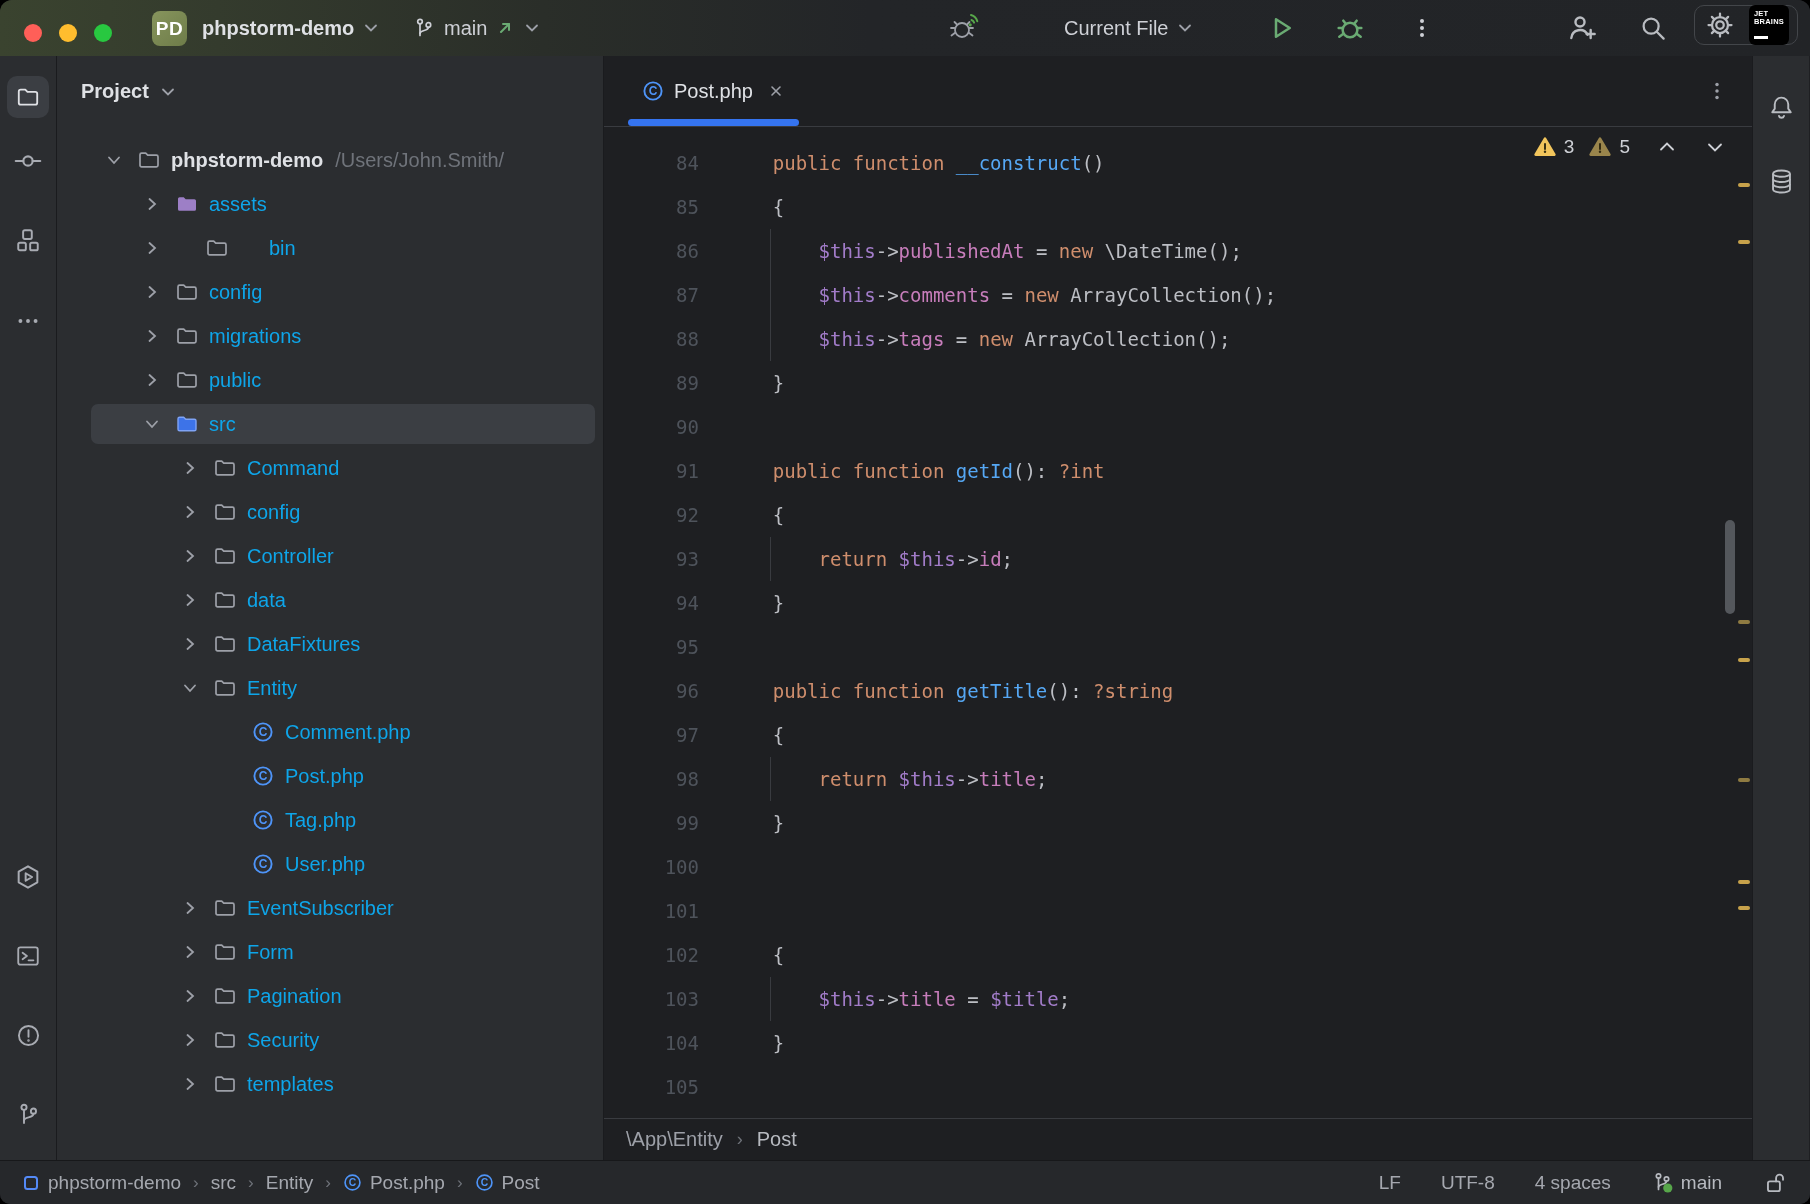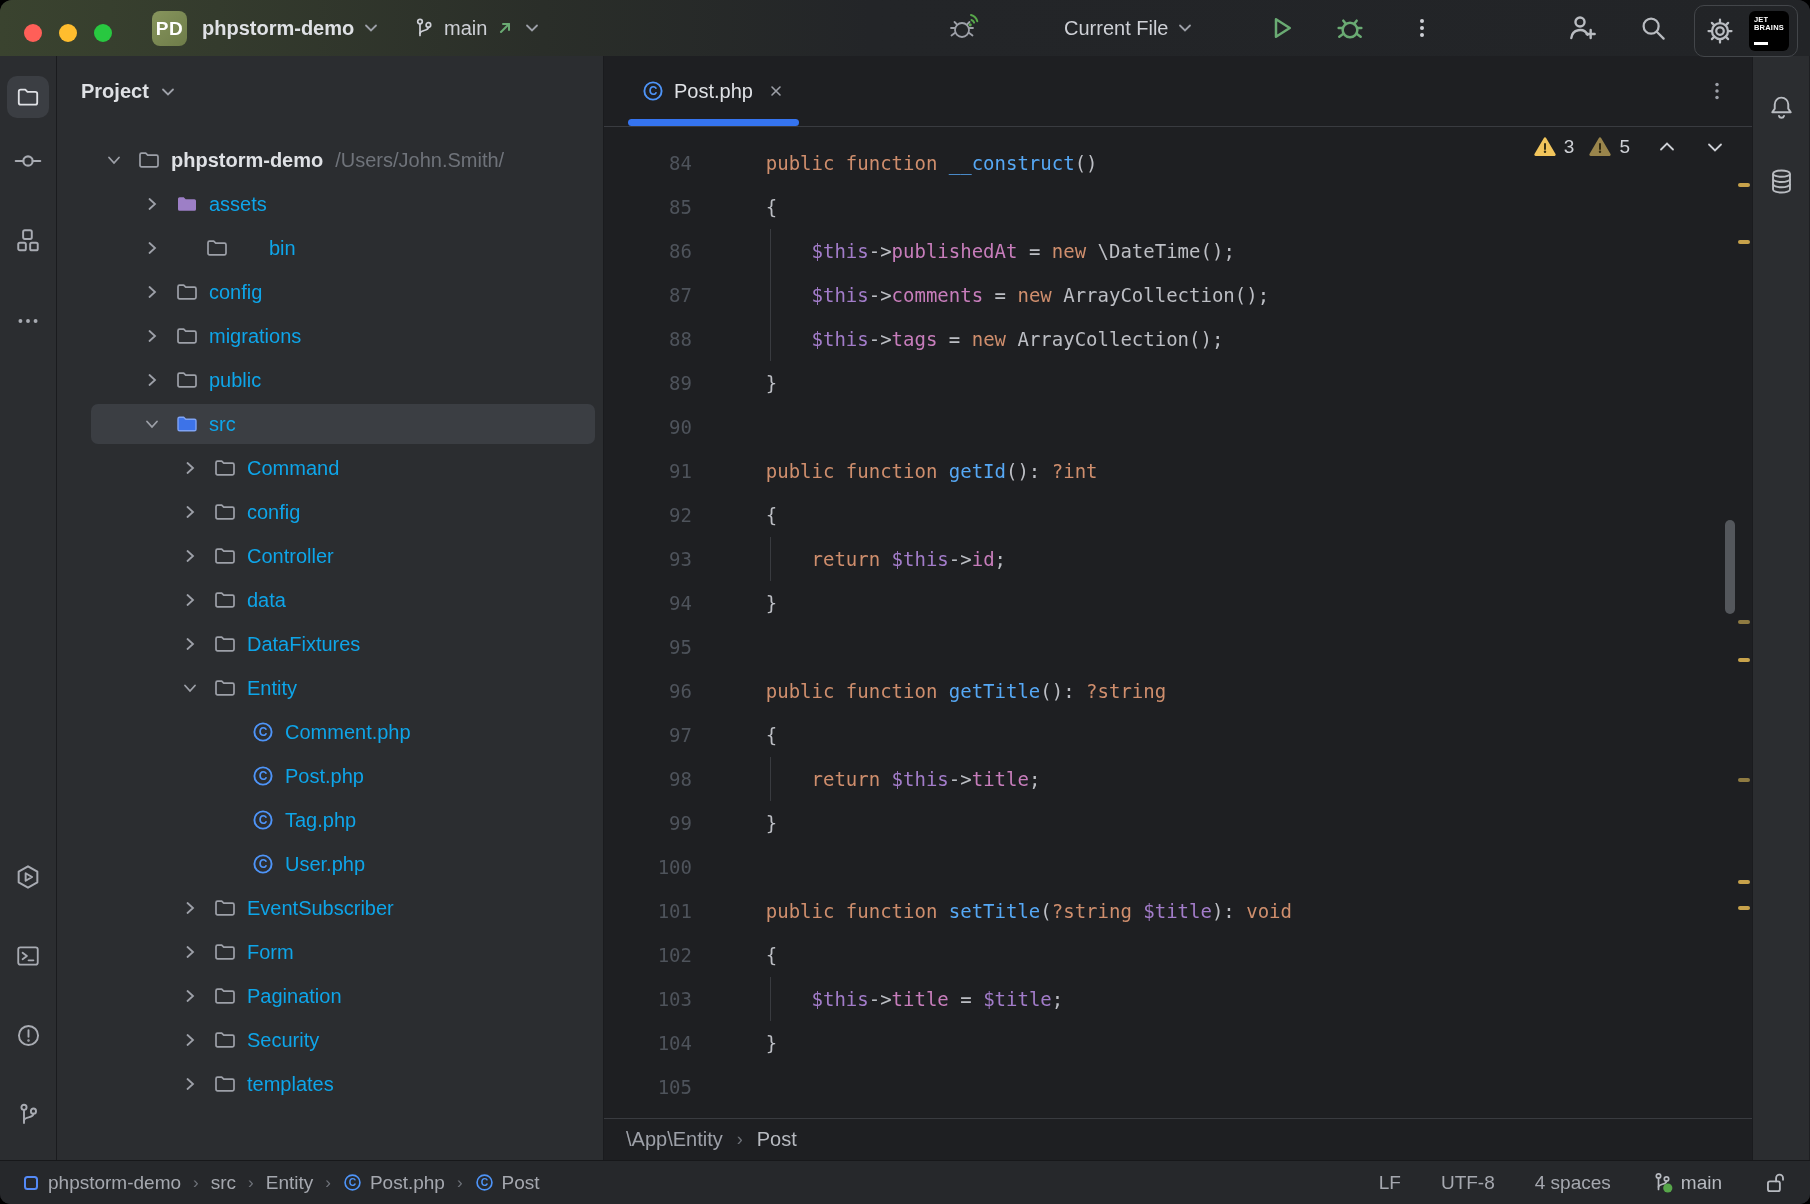--- a/index.html
+++ b/index.html
@@ -12,21 +12,21 @@
   .traffic { position:absolute; left:24px; top:24px; display:flex; gap:17px; }
   .tl { width:18px; height:18px; border-radius:50%; }
   .pd-badge { position:absolute; left:152px; top:11px; width:35px; height:35px; border-radius:8px;
     background:linear-gradient(140deg,#87955d,#6e7c49); color:#fff; font-weight:bold; font-size:19px;
     display:flex; align-items:center; justify-content:center; letter-spacing:.5px; }
   .tb-item { position:absolute; top:0; height:56px; display:flex; align-items:center; gap:8px; color:#ced0d6; font-size:20px; }
   .tb-name { left:202px; font-weight:600; color:#dfe1e5; }
   .tb-branch { left:412px; }
   .tb-runcfg { left:1064px; }
   .tb-ic { display:flex; align-items:center; justify-content:center; }
-  .settings-group { position:absolute; right:12px; top:5px; height:52px; border:1px solid #43464a; border-radius:10px;
+  .settings-group { position:absolute; right:12px; top:5px; height:40px; border:1px solid #43464a; border-radius:10px;
     display:flex; align-items:center; gap:12px; padding:0 8px; }
   .jb-logo { width:40px; height:40px; background:#000; border-radius:6px; position:relative; overflow:hidden; }
   .jb-logo .jb-txt { position:absolute; top:5px; left:5px; color:#fff; font-size:7.5px; font-weight:bold; line-height:8px; width:30px; letter-spacing:.2px; }
   .jb-logo .jb-bar { position:absolute; left:5px; bottom:6px; width:14px; height:3px; background:#fff; }
 
   
   .main { flex:1 1 auto; display:flex; height:1104px; }
   .left-strip { width:57px; flex:0 0 57px; background:#2b2d30; border-right:1px solid #1a1b1e; display:flex; flex-direction:column; align-items:center; padding-top:20px; }
   .strip-btn { width:42px; height:42px; border-radius:10px; display:flex; align-items:center; justify-content:center; }
   .strip-btn.active { background:#3b3e43; }
@@ -50,21 +50,21 @@
   
   .editor-col { width:1148px; flex:0 0 1148px; background:#1e1f22; display:flex; flex-direction:column; }
   .tab-bar { height:71px; flex:0 0 71px; border-bottom:1px solid #393b40; display:flex; align-items:center; }
   .tab { margin-left:22px; height:100%; display:flex; align-items:center; gap:10px; padding:0 16px; position:relative; }
   .tab::after { content:""; position:absolute; left:2px; right:2px; bottom:0; height:7px; border-radius:4px; background:#3574f0; }
   .tab-label { color:#dfe1e5; font-size:20px; }
   .tab-close { display:flex; align-items:center; margin-left:4px; }
   .tab-kebab { margin-left:auto; margin-right:24px; }
 
   .code-area { position:relative; flex:1 1 auto; overflow:hidden; padding-top:14px; }
-  .code-line { height:44px; display:flex; align-items:center; font-family:"DejaVu Sans Mono", monospace; font-size:19px; white-space:pre; }
+  .code-line { height:44px; display:flex; align-items:center; font-family:"DejaVu Sans Mono", monospace; font-size:19px; white-space:pre;padding-left:7px; }
   .ln { flex:0 0 88px; width:88px; text-align:right; color:#4e535b; }
   .code-text { padding-left:28px; color:#bcbec4; }
   .tk-kw { color:#cf8e6d; } .tk-fn { color:#56a8f5; } .tk-var { color:#a27cc9; } .tk-prop { color:#c77dbb;text-align:right; } .tk-txt { color:#bcbec4; }
   .iguide { position:absolute; width:1px; background:#393b40; left:166px; }
   .inspection { position:absolute; top:8px; right:26px; display:flex; align-items:center; gap:14px; }
   .insp-grp { display:flex; align-items:center; gap:7px; color:#ced0d6; font-size:19px; }
   .insp-chev { margin-left:12px; display:flex; align-items:center; }
   .stripe-mark { position:absolute; right:2px; width:12px; height:4px; border-radius:2px; }
   .scroll-thumb { position:absolute; right:17px; width:10px; height:94px; top:393px; border-radius:5px; background:#54575c; }
 
@@ -645,21 +645,21 @@
             <div class="code-line"><span class="ln">91</span><span class="code-text"><span class="tk-kw">    public function </span><span class="tk-fn">getId</span><span class="tk-txt">(): </span><span class="tk-kw">?int</span></span></div>
             <div class="code-line"><span class="ln">92</span><span class="code-text"><span class="tk-txt">    {</span></span></div>
             <div class="code-line"><span class="ln">93</span><span class="code-text"><span class="tk-kw">        return </span><span class="tk-var">$this</span><span class="tk-txt">-&gt;</span><span class="tk-prop">id</span><span class="tk-txt">;</span></span></div>
             <div class="code-line"><span class="ln">94</span><span class="code-text"><span class="tk-txt">    }</span></span></div>
             <div class="code-line"><span class="ln">95</span><span class="code-text"></span></div>
             <div class="code-line"><span class="ln">96</span><span class="code-text"><span class="tk-kw">    public function </span><span class="tk-fn">getTitle</span><span class="tk-txt">(): </span><span class="tk-kw">?string</span></span></div>
             <div class="code-line"><span class="ln">97</span><span class="code-text"><span class="tk-txt">    {</span></span></div>
             <div class="code-line"><span class="ln">98</span><span class="code-text"><span class="tk-kw">        return </span><span class="tk-var">$this</span><span class="tk-txt">-&gt;</span><span class="tk-prop">title</span><span class="tk-txt">;</span></span></div>
             <div class="code-line"><span class="ln">99</span><span class="code-text"><span class="tk-txt">    }</span></span></div>
             <div class="code-line"><span class="ln">100</span><span class="code-text"></span></div>
-            <div class="code-line"><span class="ln">101</span><span class="code-text"><span class="tk-kw">    public function </span><span class="tk-fn">setTitle</span><span class="tk-txt">(</span><span class="tk-kw">?string </span><span class="tk-var">$title</span><span class="tk-txt">): </span><span class="tk-kw">void</span></span></div>
+            <div class="code-line"><span class="ln">101</span></div>
             <div class="code-line"><span class="ln">102</span><span class="code-text"><span class="tk-txt">    {</span></span></div>
             <div class="code-line"><span class="ln">103</span><span class="code-text"><span class="tk-var">        $this</span><span class="tk-txt">-&gt;</span><span class="tk-prop">title</span><span class="tk-txt"> = </span><span class="tk-var">$title</span><span class="tk-txt">;</span></span></div>
             <div class="code-line"><span class="ln">104</span><span class="code-text"><span class="tk-txt">    }</span></span></div>
             <div class="code-line"><span class="ln">105</span><span class="code-text"></span></div>
           </div>
         <div class="inspection">
           <div class="insp-grp">
             <svg width="24" height="24" viewBox="0 0 24 24">
                 <path d="M12 3.6 L21.4 19.6 H2.6 Z" fill="#f2c55c" stroke="#f2c55c" stroke-width="2.6" stroke-linejoin="round"></path>
                 <path d="M12 9 V14" stroke="#3a3113" stroke-width="2" stroke-linecap="round"></path>

